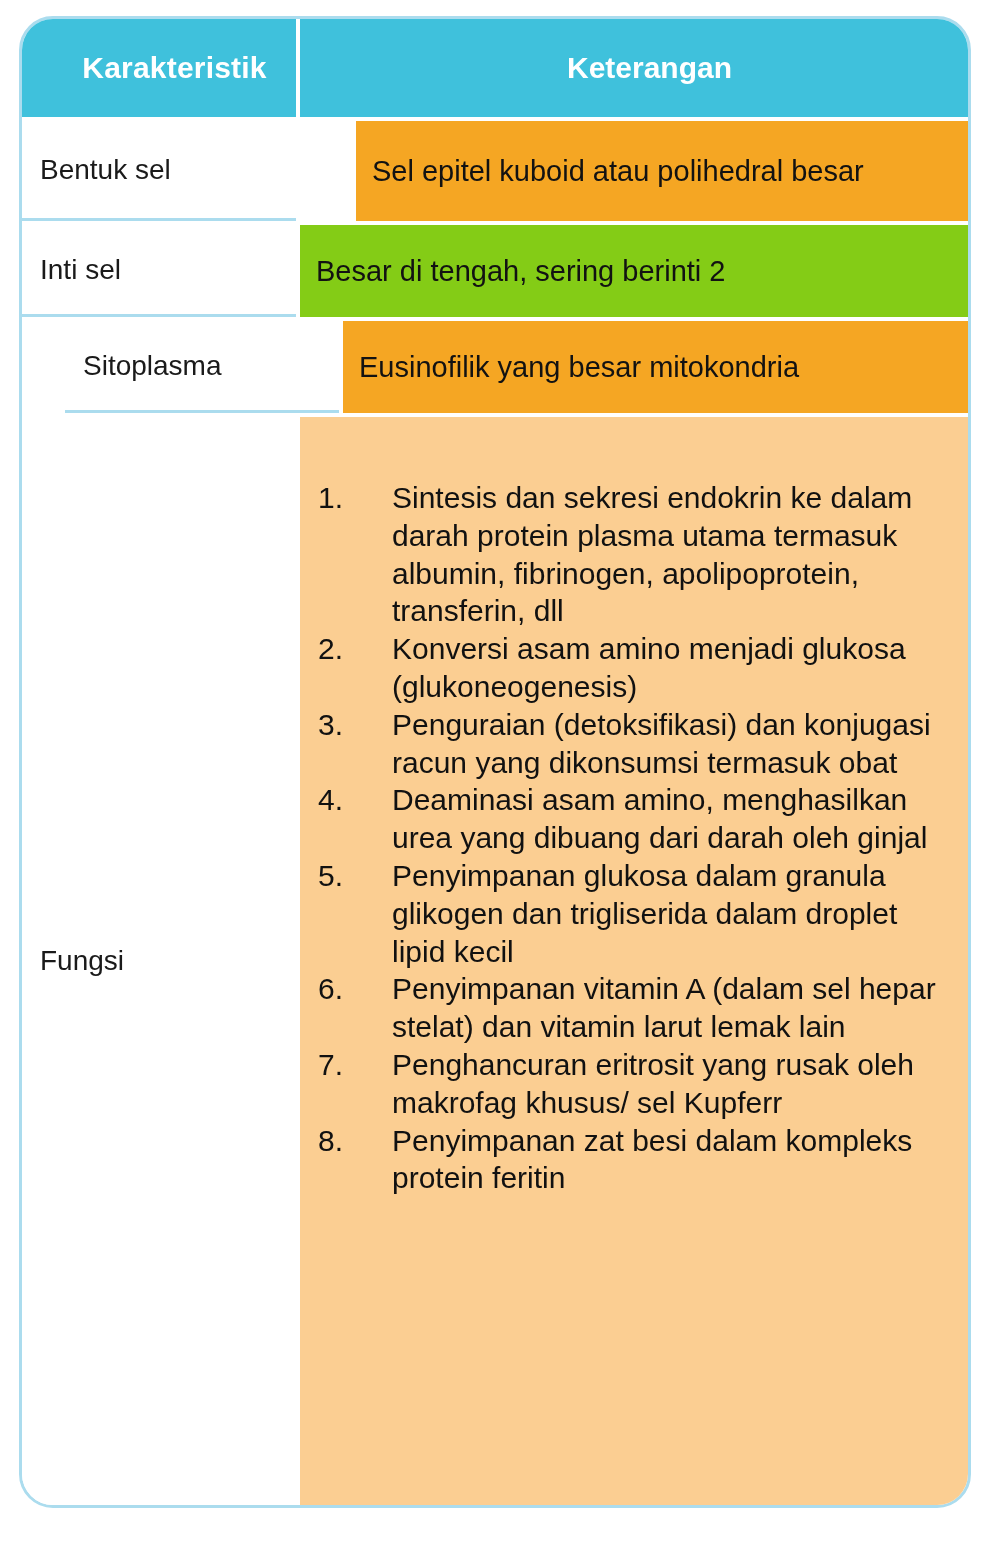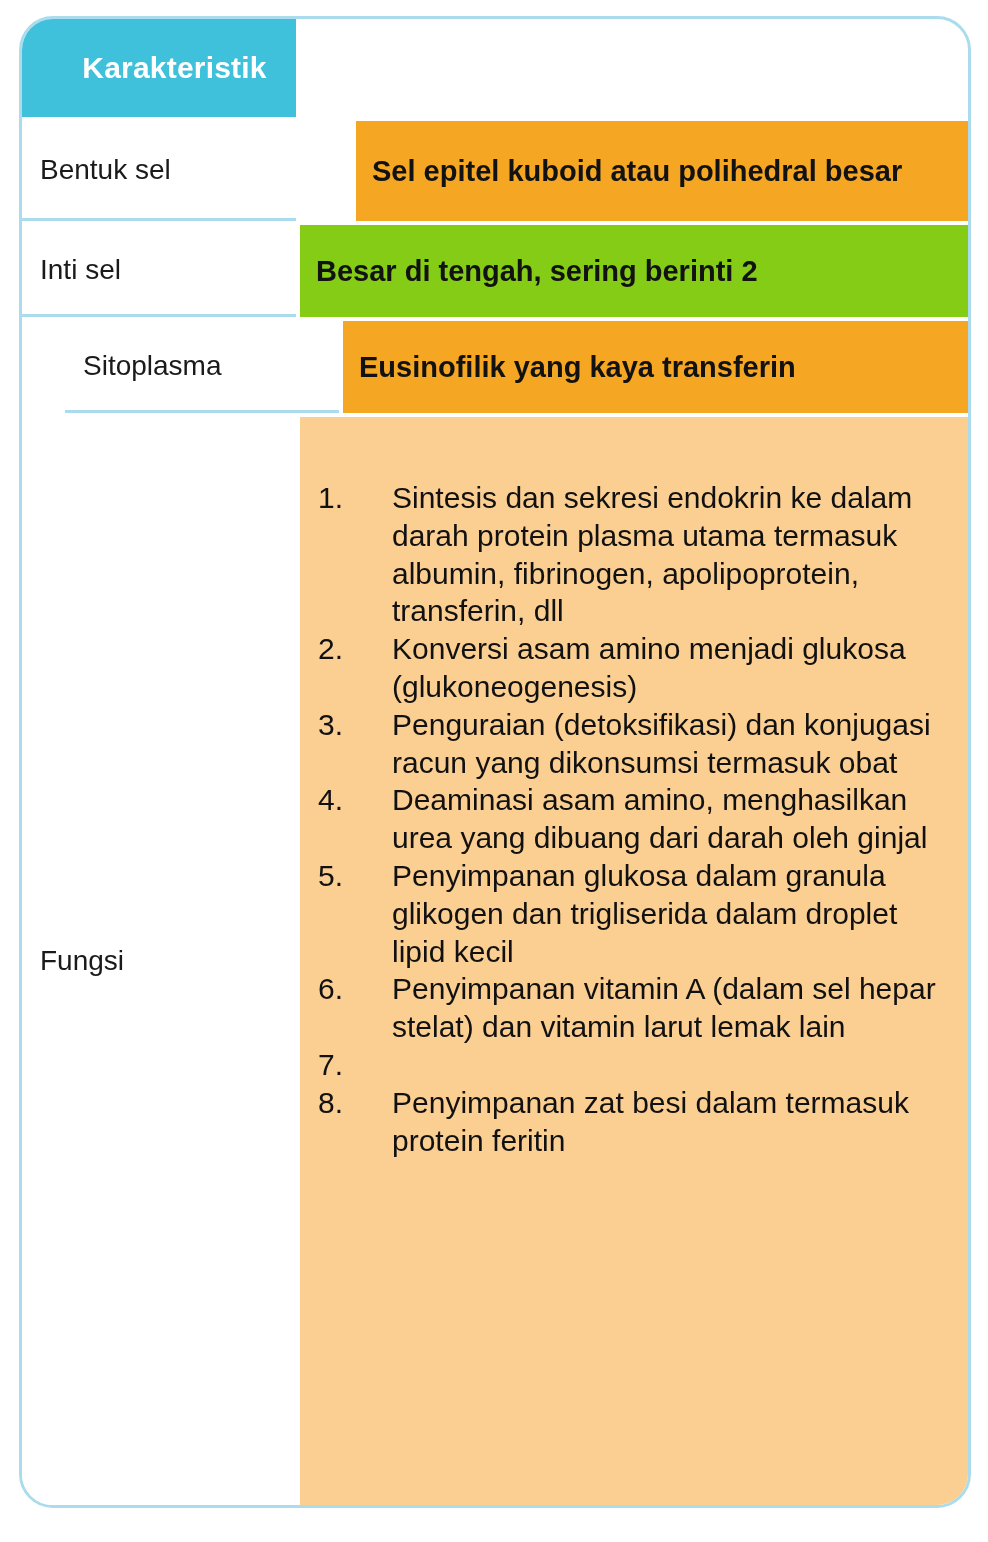--- a/index.html
+++ b/index.html
@@ -109,21 +109,21 @@
   .row-r2 .cell-val { background: #84cc16; }
   .row-r4 .cell-val {
     background: #FBCE92;
     align-items: flex-start;
     padding-left: 0;
   }
 
   
   .row-r1 .cell-val,
   .row-r2 .cell-val,
-  .row-r3 .cell-val { margin-bottom: 0; font-weight: bold; }
+  .row-r3 .cell-val { margin-bottom: 0; }
   .row-spacer {
     height: 4px;
     flex: 0 0 4px;
     display: flex;
     width: 100%;
   }
   .row-spacer .sp-key { width: 274px; flex: 0 0 274px; background: #ffffff; }
   .row-spacer .sp-gap { width: 4px;  flex: 0 0 4px;  background: #ffffff; }
   .row-spacer .sp-val { flex: 1 1 auto; background: #ffffff; }
 
@@ -164,20 +164,23 @@
 <body>
 
 <div class="table-wrap">
   <div class="grid">
 
     <div class="row row-header">
       <div class="cell-key">
         <span>Karakteristik</span>
       </div>
       <div class="gap"></div>
+      <div class="cell-val">
+        <span>Keterangan</span>
+      </div>
     </div>
 
     <div class="row-spacer">
       <div class="sp-key"></div>
       <div class="sp-gap"></div>
       <div class="sp-val"></div>
     </div>
 
     <div class="row row-r1">
       <div class="cell-key">
@@ -210,21 +213,21 @@
       <div class="sp-gap"></div>
       <div class="sp-val"></div>
     </div>
 
     <div class="row row-r3">
       <div class="cell-key">
         <span>Sitoplasma</span>
       </div>
       <div class="gap"></div>
       <div class="cell-val">
-        <span>Eusinofilik yang kaya transferin</span>
+        <span>Eusinofilik yang besar mitokondria</span>
       </div>
     </div>
 
     <div class="row-spacer">
       <div class="sp-key"></div>
       <div class="sp-gap"></div>
       <div class="sp-val"></div>
     </div>
 
     <div class="row row-r4">
@@ -253,23 +256,24 @@
           <li class="fungsi-item">
             <span class="fungsi-num">5.</span>
             <span class="fungsi-text">Penyimpanan glukosa dalam granula glikogen dan trigliserida dalam droplet lipid kecil</span>
           </li>
           <li class="fungsi-item">
             <span class="fungsi-num">6.</span>
             <span class="fungsi-text">Penyimpanan vitamin A (dalam sel hepar stelat) dan vitamin larut lemak lain</span>
           </li>
           <li class="fungsi-item">
             <span class="fungsi-num">7.</span>
+            <span class="fungsi-text">Penghancuran eritrosit yang rusak oleh makrofag khusus/ sel Kupferr</span>
           </li>
           <li class="fungsi-item">
             <span class="fungsi-num">8.</span>
-            <span class="fungsi-text">Penyimpanan zat besi dalam termasuk protein feritin</span>
+            <span class="fungsi-text">Penyimpanan zat besi dalam kompleks protein feritin</span>
           </li>
         </ol>
       </div>
     </div>
 
   </div>
 </div>
 
 </body></html>

